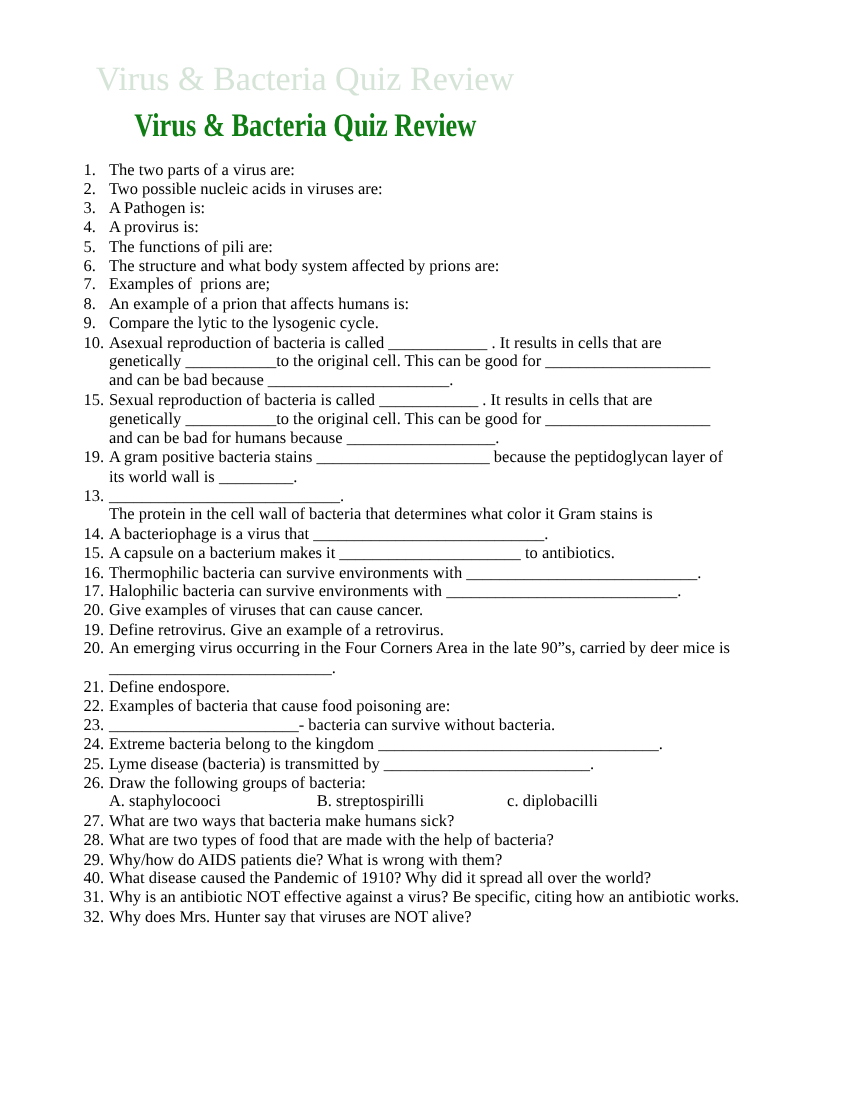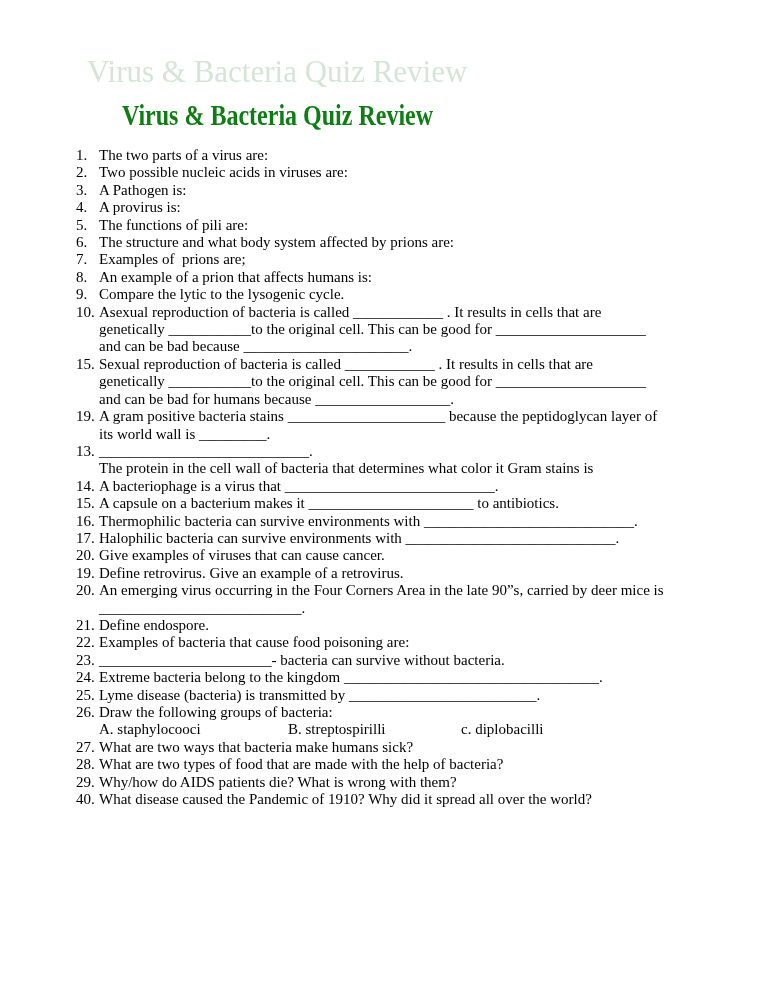--- a/index.html
+++ b/index.html
@@ -177,14 +177,22 @@
         <div class="qline">What are two types of food that are made with the help of bacteria?</div>
       </div>
       <div class="question">
         <span class="qnum">29.</span>
         <div class="qline">Why/how do AIDS patients die? What is wrong with them?</div>
       </div>
       <div class="question">
         <span class="qnum">40.</span>
         <div class="qline">What disease caused the Pandemic of 1910? Why did it spread all over the world?</div>
       </div>
+      <div class="question">
+        <span class="qnum">31.</span>
+        <div class="qline">Why is an antibiotic NOT effective against a virus? Be specific, citing how an antibiotic works.</div>
+      </div>
+      <div class="question">
+        <span class="qnum">32.</span>
+        <div class="qline">Why does Mrs. Hunter say that viruses are NOT alive?</div>
+      </div>
     </div>
 </div>
 
 </body></html>

